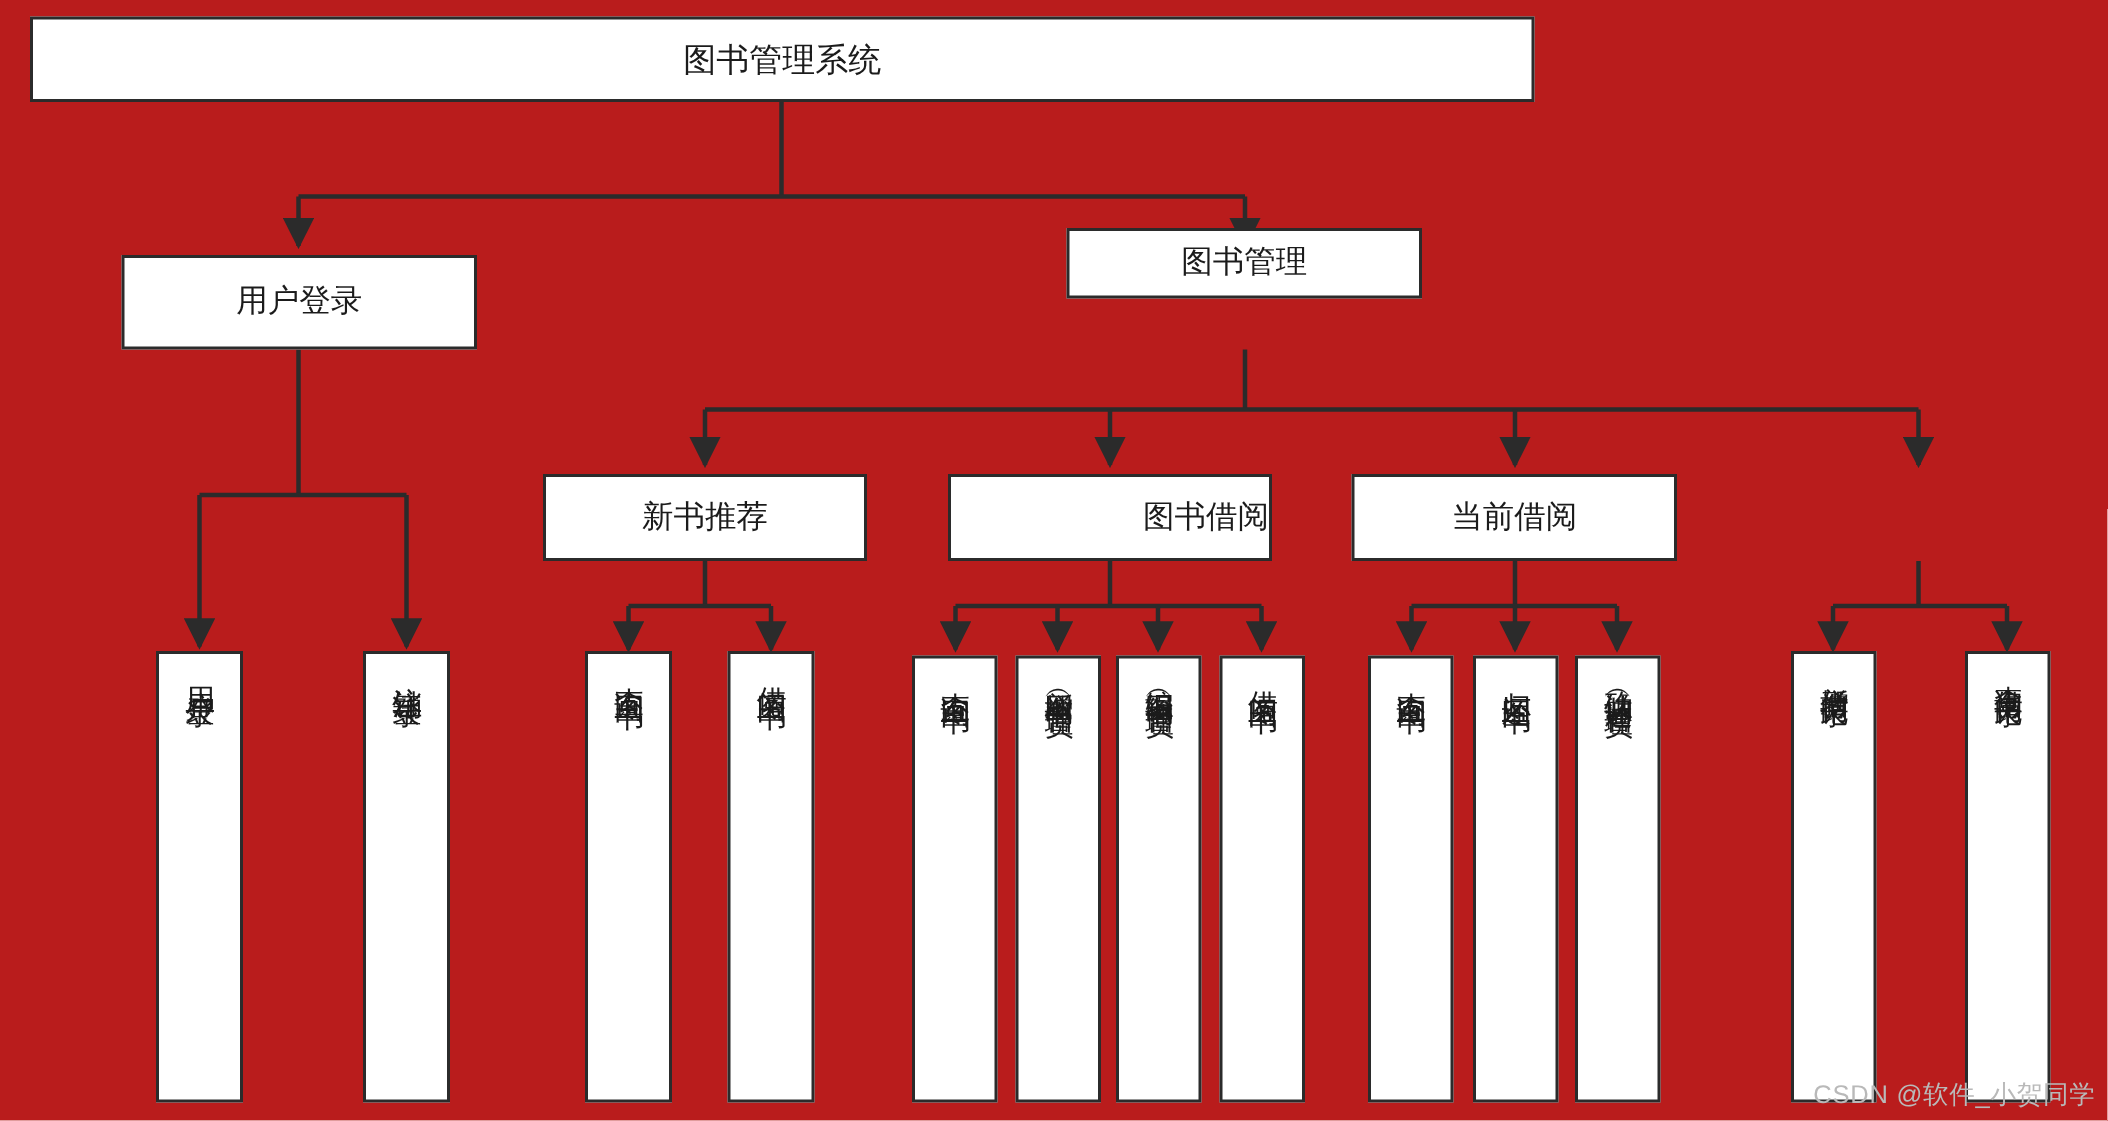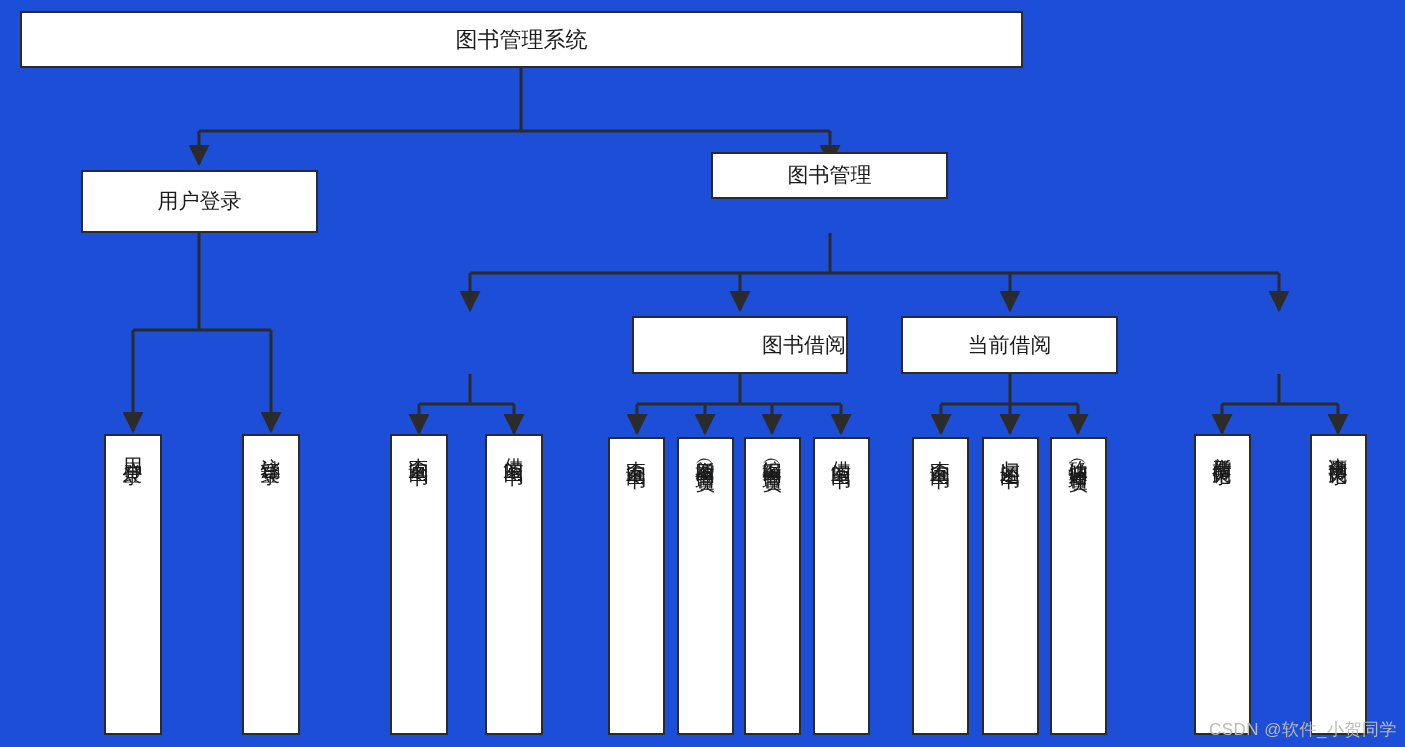--- a/index.html
+++ b/index.html
@@ -9,21 +9,21 @@
     background: #ffffff;
   }
   body {
     font-family: "Liberation Sans", "DejaVu Sans", sans-serif;
     -webkit-font-smoothing: antialiased;
   }
   #diagram-root {
     position: relative;
     width: 1405px;
     height: 747px;
-    background: #1d4ed8;
+    background: #b91c1c;
     overflow: hidden;
   }
   #edge-layer {
     position: absolute;
     left: 0;
     top: 0;
     width: 1405px;
     height: 747px;
     pointer-events: none;
   }
@@ -142,20 +142,23 @@
     <span class="node-label">图书管理系统</span>
   </div>
 
   <div class="node horiz" style="left:81px; top:170px; width:237px; height:63px;">
     <span class="node-label">用户登录</span>
   </div>
   <div class="node horiz" style="left:711px; top:152px; width:237px; height:47px;">
     <span class="node-label">图书管理</span>
   </div>
 
+  <div class="node horiz" style="left:362px; top:316px; width:216px; height:58px;">
+    <span class="node-label">新书推荐</span>
+  </div>
   <div class="node horiz" style="left:632px; top:316px; width:216px; height:58px;justify-content:flex-end;">
     <span class="node-label">图书借阅</span>
   </div>
   <div class="node horiz" style="left:901px; top:316px; width:217px; height:58px;">
     <span class="node-label">当前借阅</span>
   </div>
 
   <div class="node vert" style="left:104px; top:434px; width:58px; height:301px;">
     <span class="node-label">用户登录</span>
   </div>

